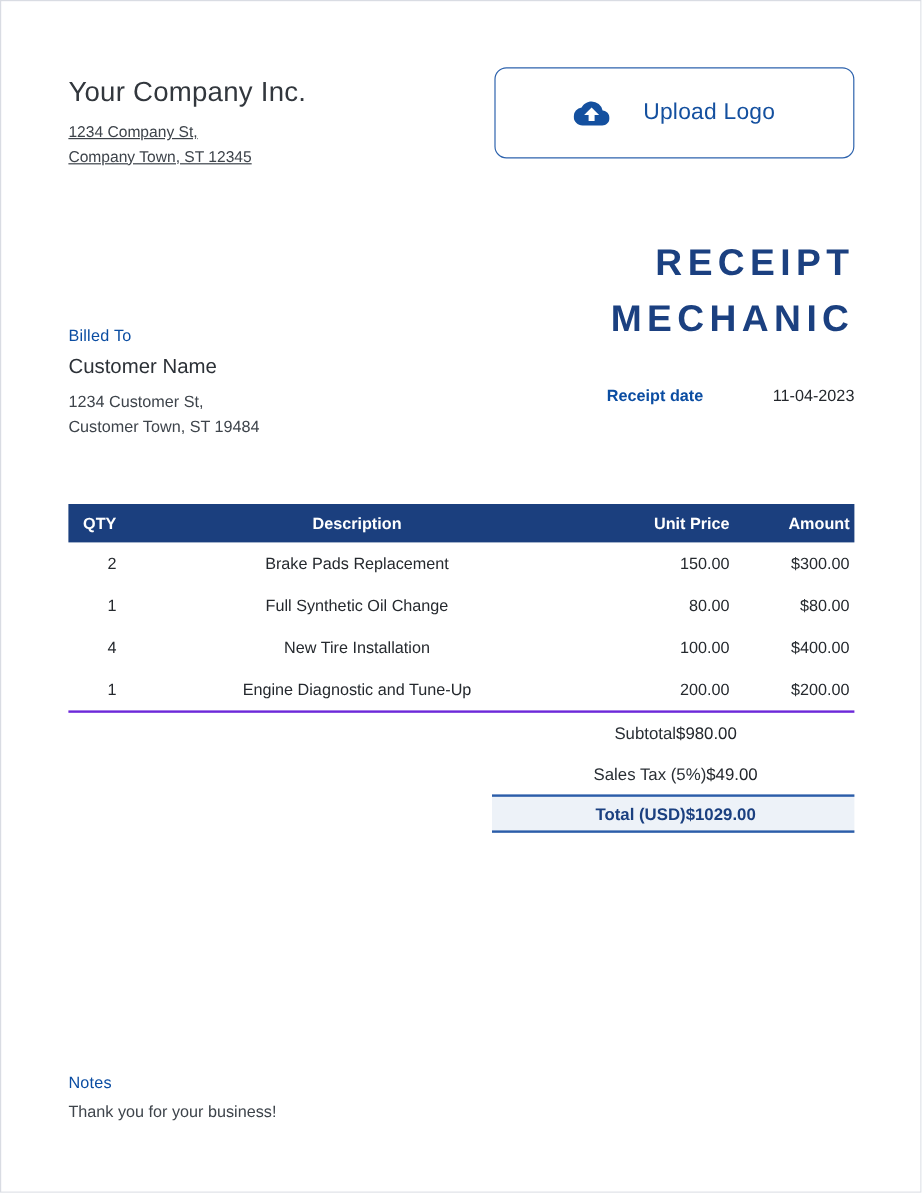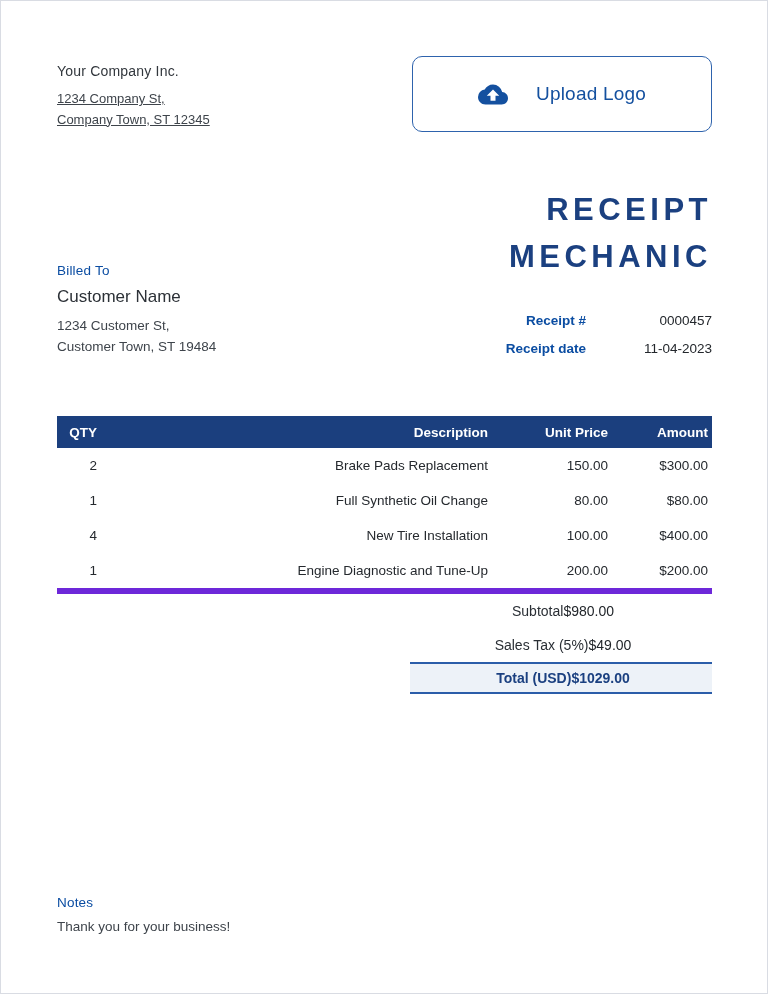--- a/index.html
+++ b/index.html
@@ -17,21 +17,21 @@
 
   
   .header {
     margin-top: 55px;
     display: flex;
     justify-content: space-between;
     align-items: flex-start;
   }
   .company-block { padding-top: 7px; }
   .company-name {
-    font-size: 14px;
+    font-size: 23px;
     font-weight: 500;
     color: #32373d;
     margin-bottom: 10px;
     letter-spacing: 0.2px;
   }
   .company-address {
     font-size: 13px;
     color: #3e444b;
     line-height: 20.5px;
     text-decoration: underline;
@@ -104,36 +104,36 @@
     color: #0b4da2;
   }
   .meta-value {
     width: 126px;
     text-align: right;
     font-size: 13.5px;
     color: #23272c;
   }
 
   
-  .items-table { margin-top: 54px; border-bottom: 6px solid #6d28d9; }
+  .items-table { margin-top: 54px; border-bottom: 2px solid #6d28d9; }
   .t-row {
     display: flex;
     align-items: center;
     padding-right: 4px;
   }
   .t-head {
     background: #1b3f7e;
     color: #ffffff;
     height: 32px;
     font-weight: bold;
     font-size: 13.5px;
   }
   .t-item { height: 35px; font-size: 13.5px; color: #25292e; }
   .col-qty  { width: 40px; text-align: right; }
-  .col-desc { flex: 1; padding-left: 10px; text-align: right; }
+  .col-desc { flex: 1; padding-left: 10px; text-align: center; }
   .col-price { width: 120px; text-align: right; }
   .col-amount { width: 100px; text-align: right; }
 
   
   .totals { width: 302px; margin-left: auto; }
   .totals-row {
     display: flex;
     justify-content: center;
     align-items: center;
     height: 34px;
@@ -190,24 +190,20 @@
       </div>
     </div>
 
     <div class="title-block">
       <div class="doc-title">
         <div>RECEIPT</div>
         <div>MECHANIC</div>
       </div>
       <div class="meta-block">
         <div class="meta-row">
-          <span class="meta-label">Receipt #</span>
-          <span class="meta-value">0000457</span>
-        </div>
-        <div class="meta-row">
           <span class="meta-label">Receipt date</span>
           <span class="meta-value">11-04-2023</span>
         </div>
       </div>
     </div>
   </div>
 
   <div class="items-table">
     <div class="t-row t-head">
       <div class="col-qty">QTY</div>

